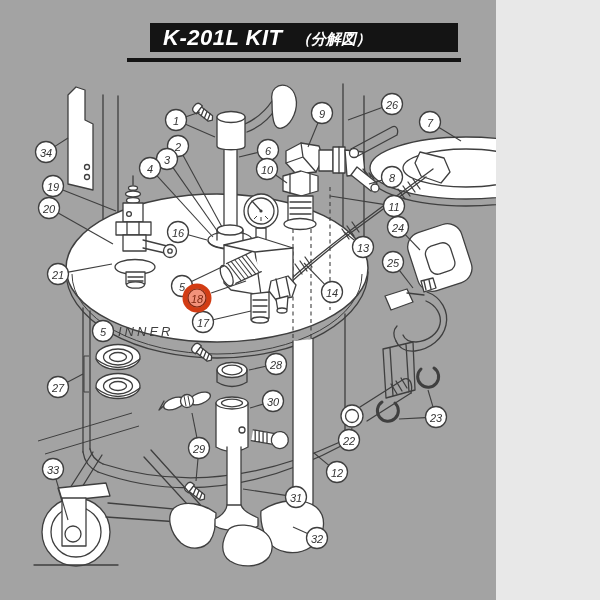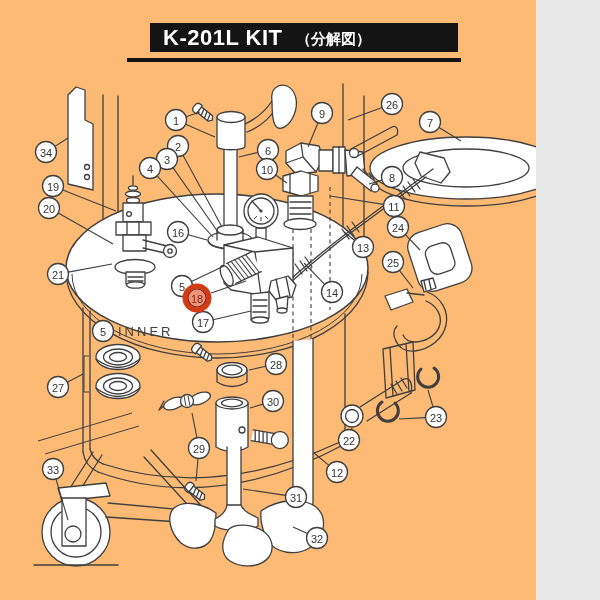--- a/index.html
+++ b/index.html
@@ -1,17 +1,17 @@
 <!DOCTYPE html>
 <html><head>
 <meta charset="utf-8">
 <style>
   html,body{margin:0;padding:0;background:#e8e8e8;}
-  .frame{position:relative;width:536px;height:600px;background:#fdba74;overflow:hidden;
-         font-family:"Liberation Sans",sans-serif;}
+  .frame{position:relative;width:496px;height:600px;background:#a3a3a3;overflow:hidden;
+         font-family:"Liberation Sans",sans-serif;font-style:italic;}
   svg{position:absolute;left:0;top:0;}
   .ln{stroke:#3f3f3f;stroke-width:1.3;fill:none;stroke-linecap:round;stroke-linejoin:round;}
   .lnw{stroke:#3f3f3f;stroke-width:1.3;fill:#ffffff;stroke-linecap:round;stroke-linejoin:round;}
   .fw{fill:#ffffff;stroke:none;}
   .thin{stroke:#3f3f3f;stroke-width:1;fill:none;}
   .dash{stroke:#3f3f3f;stroke-width:1.1;fill:none;stroke-dasharray:4,3.5;}
   .banner-rect{fill:#141414;}
   .banner-title{font-family:"Liberation Sans",sans-serif;font-weight:700;font-size:22px;fill:#ffffff;letter-spacing:0.5px;}
   .banner-suffix{font-family:"Liberation Sans",sans-serif;font-weight:700;font-size:15px;fill:#ffffff;}
   .inner-label{font-family:"Liberation Sans",sans-serif;font-size:13px;letter-spacing:3px;fill:#3f3f3f;}

